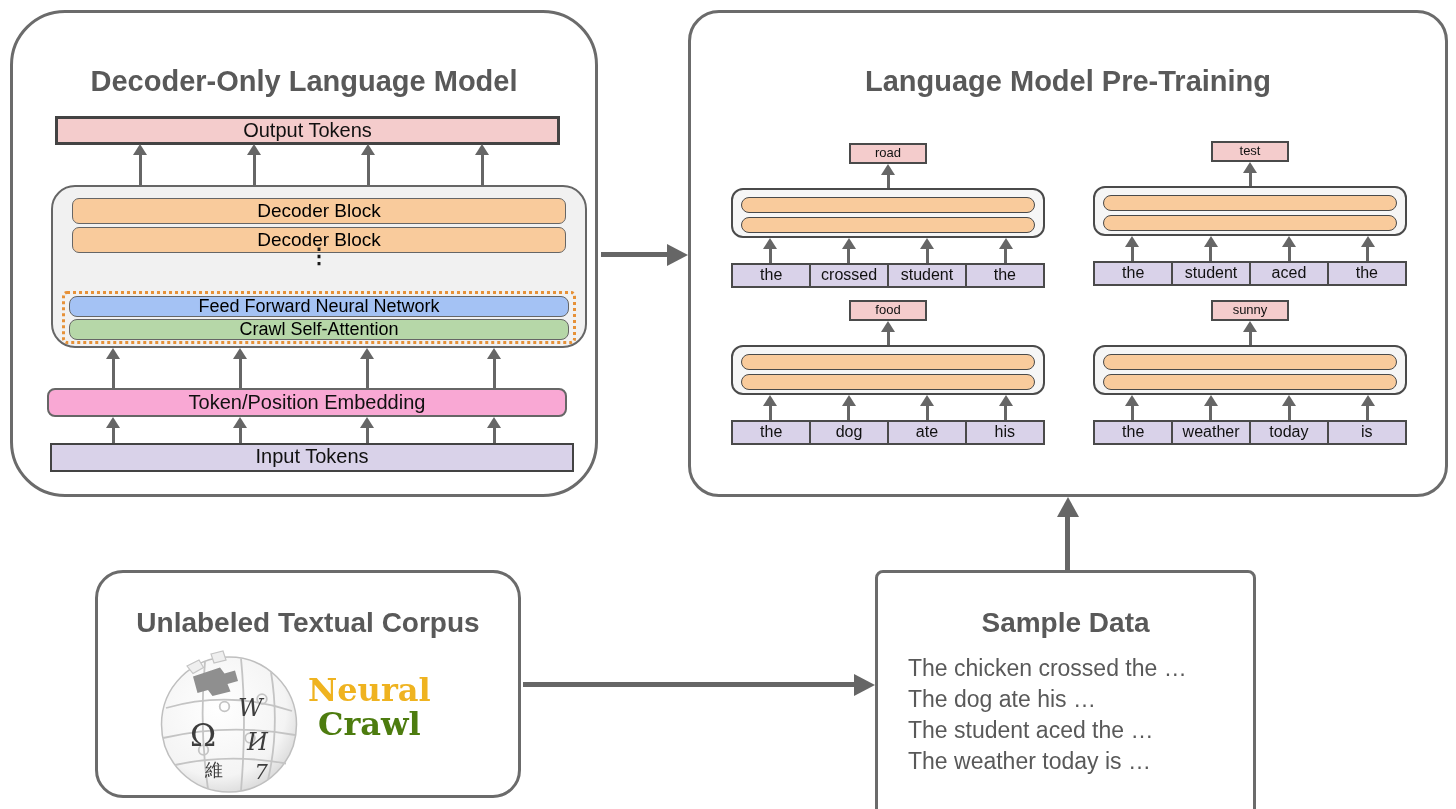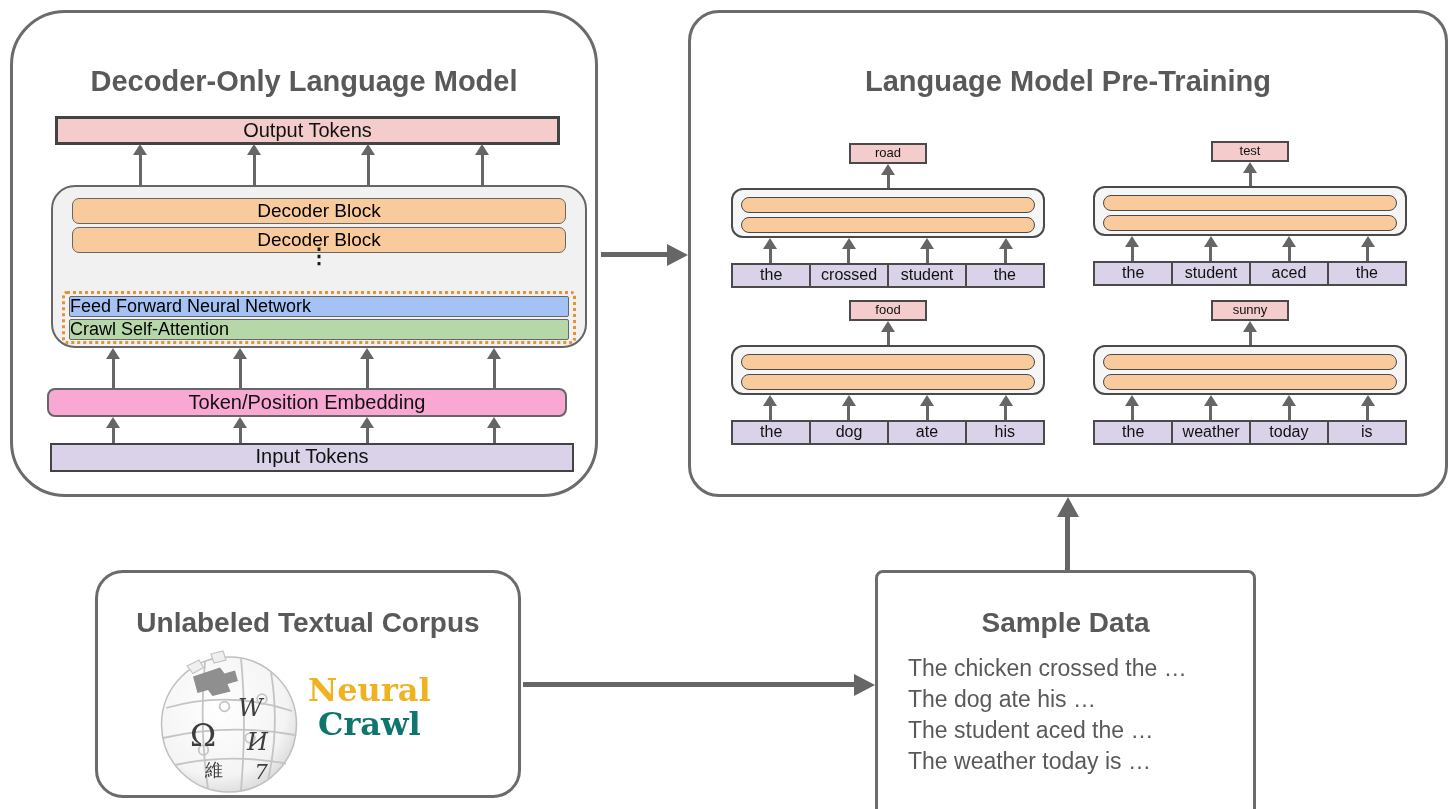--- a/index.html
+++ b/index.html
@@ -67,22 +67,22 @@
     position: absolute; left: 0; right: 0; text-align: center;
     top: 58px; font-size: 21px; font-weight: bold; color: #1a1a1a;
     line-height: 1.05; letter-spacing: 0;
   }
   .dotted-box {
     position: absolute; left: 9px; right: 9px; top: 104px; height: 53px;
     border: 3.5px dotted #e69138; border-radius: 5px;
   }
   .inner-bar {
     position: absolute; left: 4px; right: 4px; height: 21px;
-    border: 1.5px solid #666666; border-radius: 2px;
-    font-size: 18px; line-height: 18px; text-align: left;
+    border: 1.5px solid #666666; border-radius: 8px;
+    font-size: 18px; line-height: 18px; text-align: center;
   }
   
   .group { position: absolute; width: 314px; height: 146px; }
   .plabel {
     position: absolute; left: 50%; transform: translateX(-50%);
     top: 0; width: 78px; height: 21px;
     background: #f4cccc; border: 2.5px solid #4a4a4a;
     font-size: 13px; line-height: 16px; text-align: center; color: #111;
   }
   .mcontainer {
@@ -94,21 +94,21 @@
     background: #f9cb9c; border: 1.5px solid #4a4a4a; border-radius: 8px;
   }
   .trow { position: absolute; left: 0; right: 0; top: 120px; height: 25px; display: flex; }
   .tcell {
     flex: 1; background: #d9d2e9; border: 2.5px solid #4a4a4a;
     font-size: 16px; line-height: 19px; text-align: center; color: #111;
   }
   .tcell + .tcell { margin-left: -2.5px; }
   
   .cc-line1 { font-family: "DejaVu Serif", serif; font-weight: bold; font-size: 32px; color: #efb320; line-height: 34px; }
-  .cc-line2 { font-family: "DejaVu Serif", serif; font-weight: bold; font-size: 32px; color: #0f766e; line-height: 34px; text-align: center; }
+  .cc-line2 { font-family: "DejaVu Serif", serif; font-weight: bold; font-size: 32px; color: #4d7c0f; line-height: 34px; text-align: center; }
   .sample-line { font-size: 23px; color: #595959; line-height: 31px; white-space: nowrap; }
 </style>
 </head>
 <body>
 
 <div class="canvas">
 
   <div class="panel" style="left:10px; top:10px; width:588px; height:487px; border-radius:55px;">
     <div class="panel-title" style="top:52px; font-size:29px;">Decoder-Only Language Model</div>
 

